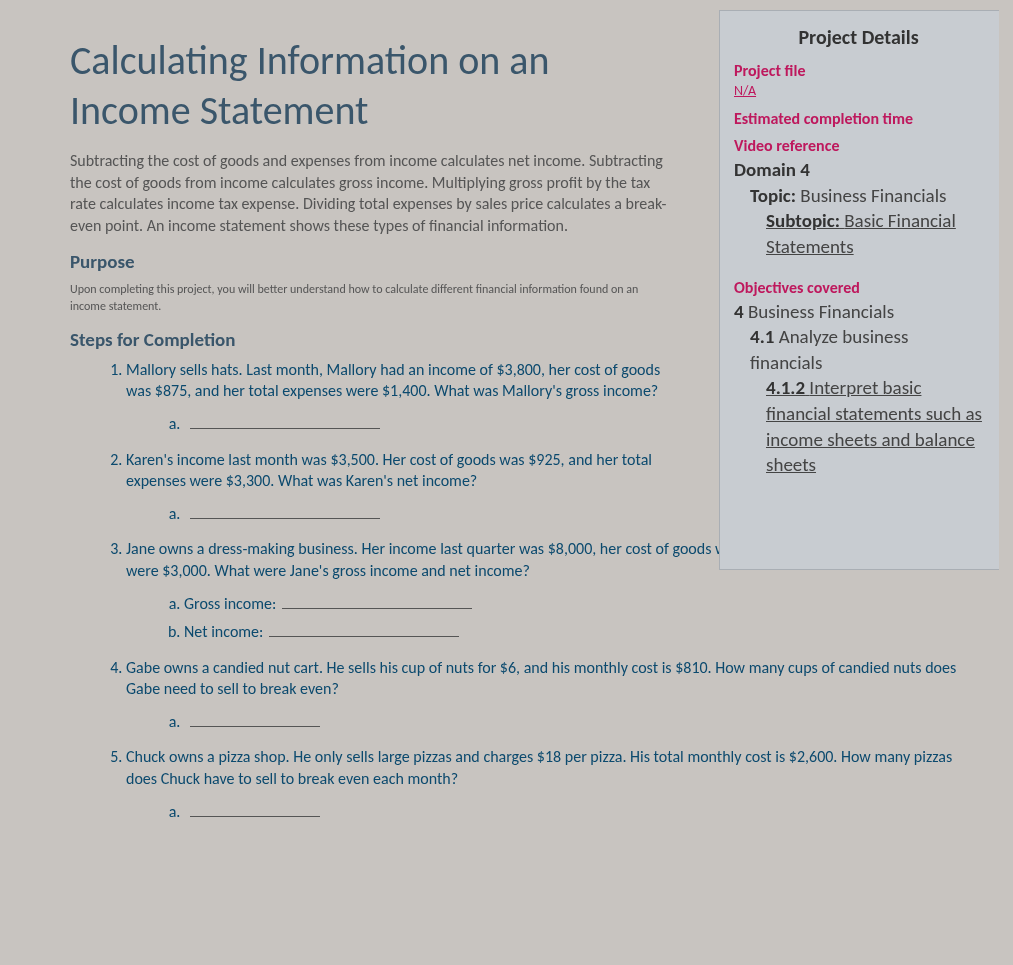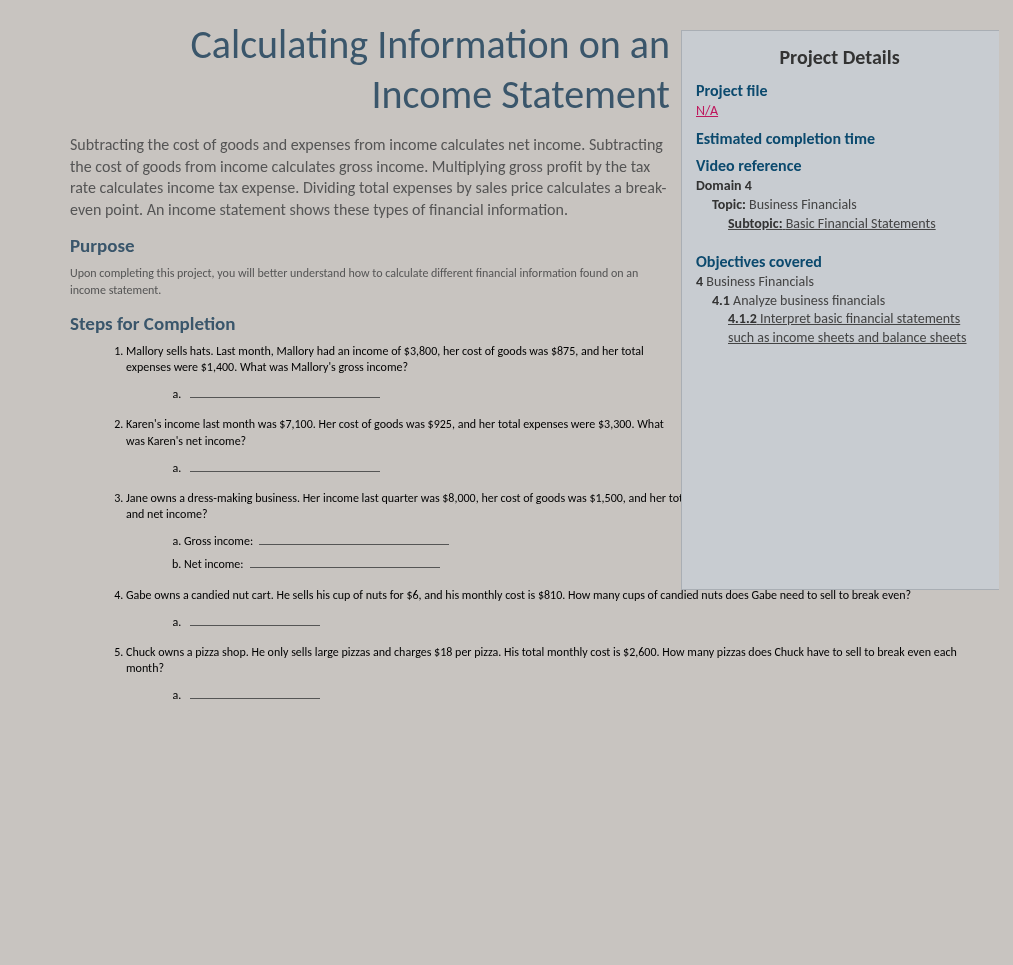--- a/index.html
+++ b/index.html
@@ -14,23 +14,22 @@
     position: relative;
   }
   .page {
     padding: 20px 50px 20px 70px;
   }
   .title {
     font-size: 40px;
     font-weight: 300;
     color: #3a566b;
     line-height: 1.25;
-    margin: 0 0 14px 0;
+    margin: 16px 0 14px 0;
     max-width: 600px;
-    text-align: right;
   }
   .intro {
     font-size: 16px;
     color: #555;
     line-height: 1.35;
     max-width: 600px;
   }
   .section-h {
     font-size: 19px;
     font-weight: 700;
@@ -41,22 +40,22 @@
     font-size: 12px;
     color: #555;
     line-height: 1.35;
     max-width: 580px;
     margin-bottom: 12px;
   }
   ol.steps {
     list-style: decimal;
     margin: 6px 0 0 0;
     padding-left: 56px;
-    font-size: 12px;
-    color: #000000;
+    font-size: 16px;
+    color: #0c4a6e;
   }
   ol.steps > li {
     margin-bottom: 14px;
     line-height: 1.35;
   }
   .narrow { max-width: 540px; }
   ol.sub {
     list-style: lower-alpha;
     margin: 10px 0 0 0;
     padding-left: 58px;
@@ -73,51 +72,50 @@
     margin-left: 6px;
   }
   .blank.short { min-width: 130px; }
   .blank.med { min-width: 190px; }
 
   
   .sidebar {
     position: absolute;
     top: 10px;
     right: 14px;
-    width: 318px;
+    width: 280px;
     background: #c8ccd1;
     border: 1px solid #a9aeb4;
     border-right: none;
     padding: 10px 16px 16px 14px;
     box-sizing: border-box;
     min-height: 560px;
-    margin-top: 20px;
   }
   .sidebar h2 {
     font-size: 20px;
     font-weight: 700;
     color: #333;
     text-align: center;
     margin: 4px 0 12px 0;
   }
   .sb-h {
     font-size: 16px;
     font-weight: 700;
-    color: #0c4a6e;
+    color: #be185d;
     margin: 8px 0 2px 0;
   }
   .sb-v {
     font-size: 14px;
     color: #be185d;
     margin: 0 0 10px 0;
     text-decoration: underline;
   }
   .indent1 { padding-left: 16px; }
   .indent2 { padding-left: 32px; text-decoration: underline; }
-  .sb-line { font-size: 14px; color: #444; line-height: 1.35; }
+  .sb-line { font-size: 19px; color: #444; line-height: 1.35; }
   .sb-line b { font-weight: 700; color: #333; }
 </style>
 </head>
 <body>
 
 <div class="page">
   <h1 class="title">Calculating Information on an Income Statement</h1>
 
   <div class="intro">Subtracting the cost of goods and expenses from income calculates net income. Subtracting the cost of goods from income calculates gross income. Multiplying gross profit by the tax rate calculates income tax expense. Dividing total expenses by sales price calculates a break-even point. An income statement shows these types of financial information.</div>
 
@@ -128,21 +126,21 @@
 
   <ol class="steps">
     <li>
       <div class="narrow">Mallory sells hats. Last month, Mallory had an income of $3,800, her cost of goods was $875, and her total expenses were $1,400. What was Mallory's gross income?</div>
       <ol class="sub">
         <li><span></span><span class="blank med"></span></li>
       </ol>
     </li>
 
     <li>
-      <div class="narrow">Karen's income last month was $7,100. Her cost of goods was $925, and her total expenses were $3,300. What was Karen's net income?</div>
+      <div class="narrow">Karen's income last month was $3,500. Her cost of goods was $925, and her total expenses were $3,300. What was Karen's net income?</div>
       <ol class="sub">
         <li><span></span><span class="blank med"></span></li>
       </ol>
     </li>
 
     <li>
       <div>Jane owns a dress-making business. Her income last quarter was $8,000, her cost of goods was $1,500, and her total expenses were $3,000. What were Jane's gross income and net income?</div>
       <ol class="sub">
         <li><span>Gross income:</span><span class="blank med"></span></li>
         <li><span>Net income:</span><span class="blank med"></span></li>

